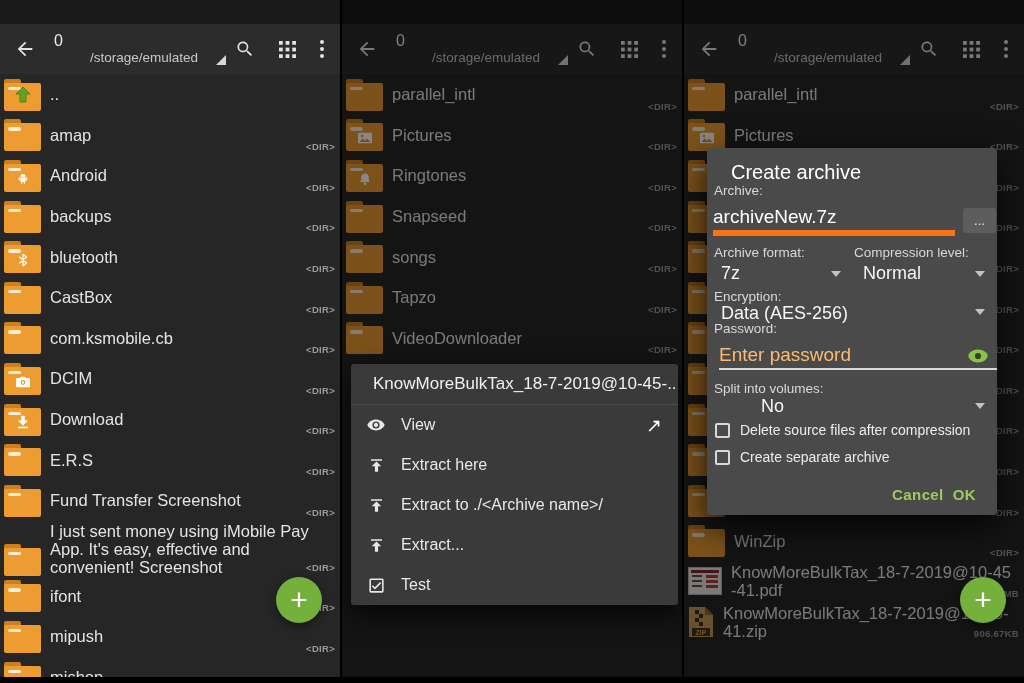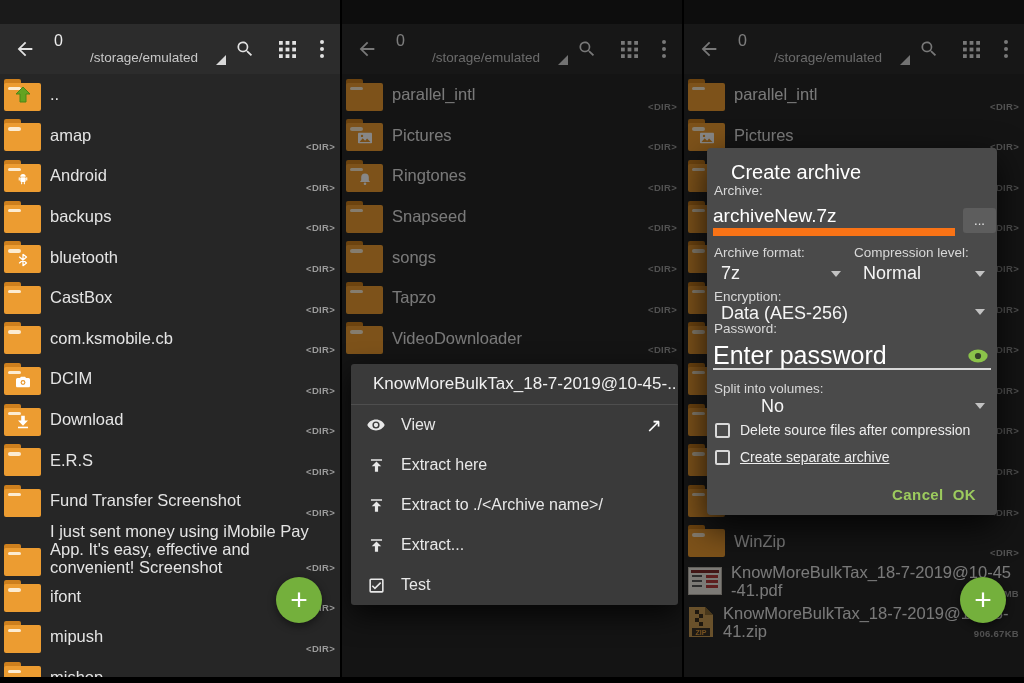--- a/index.html
+++ b/index.html
@@ -49,28 +49,28 @@
   .mi-icon { width:22px; height:22px; margin-right:14px; display:flex; align-items:center; justify-content:center; }
   .mi-label { flex:1; }
   .mi-trailing { font-size:19px; color:#fff; }
 
   
   .dialog { position:absolute; left:23px; top:148px; width:290px; height:367px; background:#4a4a4a;
             border-radius:4px; z-index:20; box-shadow:0 12px 34px rgba(0,0,0,.8); }
   .dlg-title { position:absolute; left:24px; top:13px; font-size:20px; font-weight:500; color:#fff; }
   .dlg-label { position:absolute; font-size:13.5px; color:#d8d8d8; }
   .dlg-value { position:absolute; font-size:18px; color:#f5f5f5; }
-  .dlg-input { position:absolute; left:6px; top:56px; width:242px; height:32px; border-bottom:8px solid #f97316;
+  .dlg-input { position:absolute; left:6px; top:56px; width:242px; height:32px; border-bottom:6px solid #f97316;
                display:flex; align-items:center; font-size:19px; font-weight:500; color:#fff; cursor:text; }
   .browse-btn { position:absolute; left:256px; top:60px; width:33px; height:25px; background:#5d5d5d;
                 border:none; border-radius:3px; color:#e8e8e8; font-size:13px; line-height:14px; cursor:pointer; }
   .caret { position:absolute; width:0; height:0; border-left:5px solid transparent; border-right:5px solid transparent;
            border-top:6px solid #c2c2c2; }
-  .dlg-pass { position:absolute; left:6px; top:194px; width:278px; height:28px; border-bottom:2px solid #d8d8d8;
-              display:flex; align-items:center; font-size:25px; color:#ffffff; cursor:text; }
+  .dlg-pass { position:absolute; left:12px; top:194px; width:278px; height:28px; border-bottom:2px solid #d8d8d8;
+              display:flex; align-items:center; font-size:19px; color:#fdba74; cursor:text; }
   .eye { position:absolute; right:8px; top:200px; display:flex; cursor:pointer; }
   .dlg-check { position:absolute; left:8px; display:flex; align-items:center; gap:10px; font-size:14px;
                color:#ededed; cursor:pointer;text-align:right; }
   .box { width:15px; height:15px; border:2px solid #d9d9d9; border-radius:2px; flex:none; }
   .dlg-actions { position:absolute; right:21px; top:338px; display:flex; gap:9px; }
   .dlg-btn { background:none; border:none; color:#9ccb5e; font-size:15px; font-weight:bold;
              letter-spacing:.4px; cursor:pointer; font-family:inherit; }
 
   .bottombar { position:absolute; left:0; right:0; bottom:0; height:6px; background:#000; z-index:40; }
 </style>
@@ -710,21 +710,21 @@
       </span>
 
       <div class="dlg-label" style="left:7px; top:233px;">Split into volumes:</div>
       <div class="dlg-value" style="left:14px; top:248px;margin-left:40px;">No</div>
       <span class="caret" style="left:268px; top:255px;"></span>
 
       <div class="dlg-check" style="top:274px;">
         <span class="box"></span>
         <span>Delete source files after compression</span>
       </div>
-      <div class="dlg-check" style="top:301px;text-decoration:underline;">
+      <div class="dlg-check" style="top:301px;">
         <span class="box"></span>
         <span>Create separate archive</span>
       </div>
 
       <div class="dlg-actions">
         <button class="dlg-btn">Cancel</button>
         <button class="dlg-btn">OK</button>
       </div>
     </div>
 

